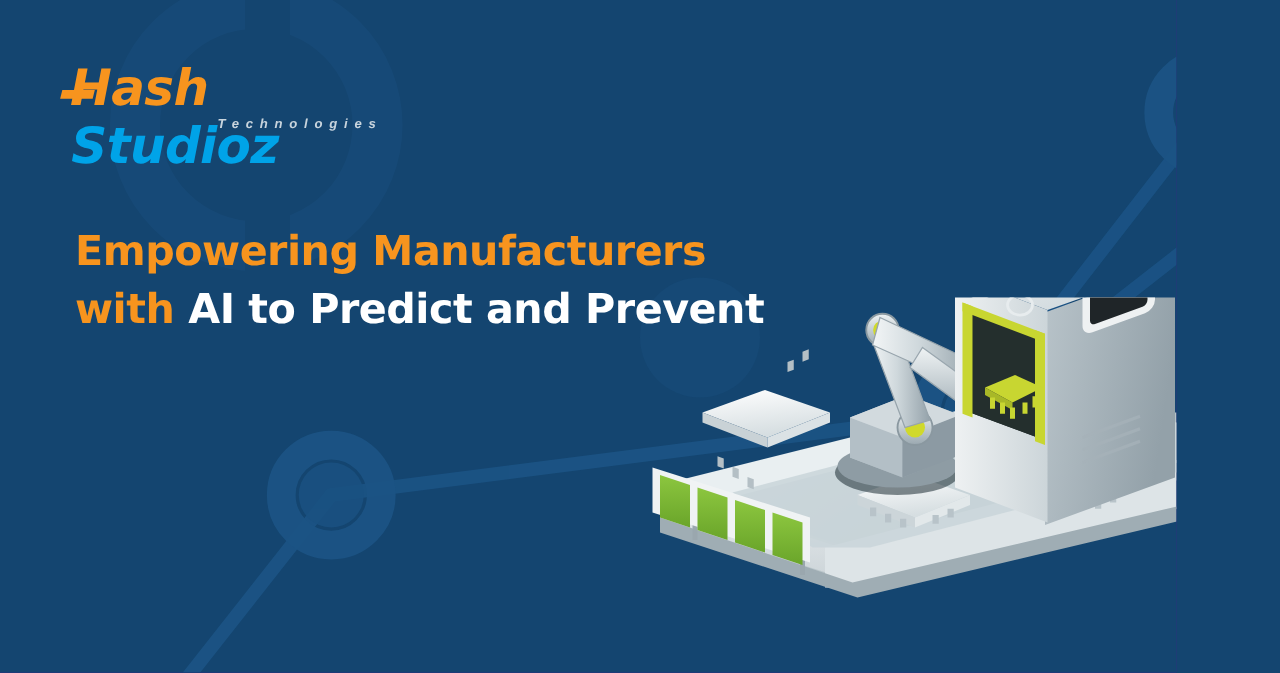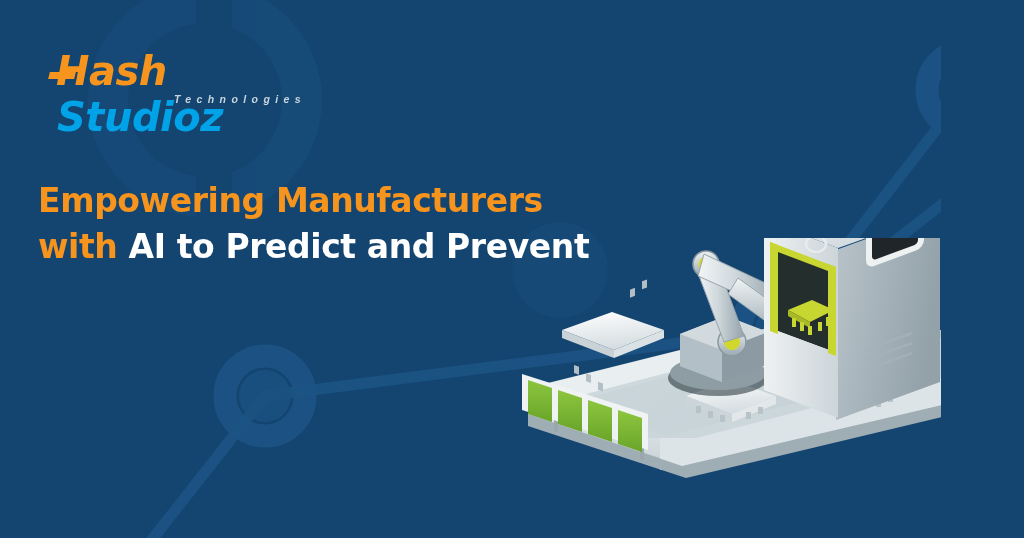--- a/index.html
+++ b/index.html
@@ -52,21 +52,21 @@
     letter-spacing:5.4px;
     color:#c8d4dd;
     margin-top:-3px;
     margin-left:54px;
     text-align:right;
   }
 
   
   #headline {
     position:absolute;
-    left:38px; top:178px;
+    left:60px; top:178px;
     width:620px;
     z-index:20;
     font-family:"DejaVu Sans", sans-serif;
     font-weight:700;
     font-size:33px;
     line-height:46px;
     letter-spacing:-0.4px;
     color:#ffffff;
   }
   .hl-line { display:block; white-space:nowrap; }

